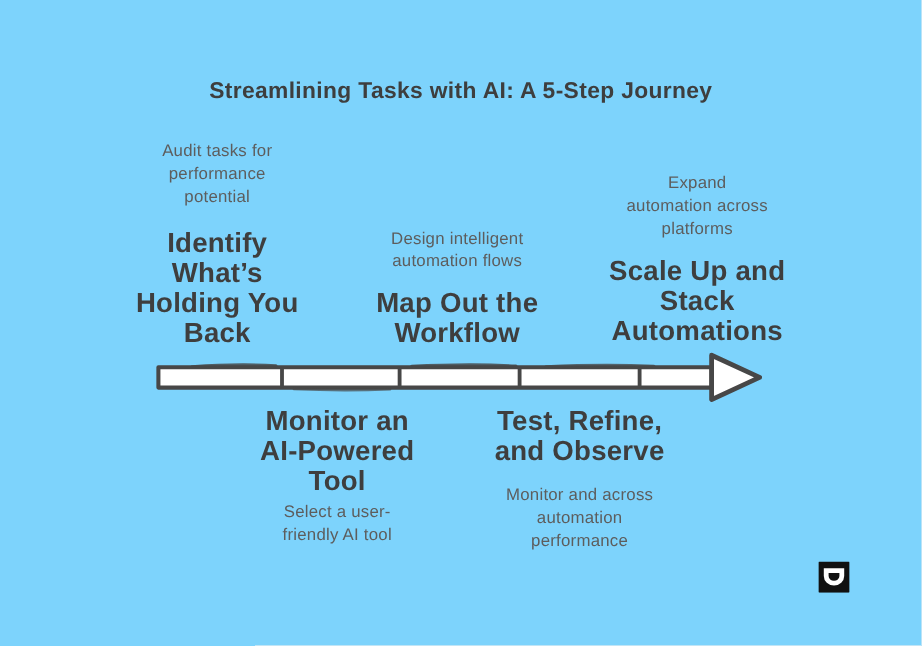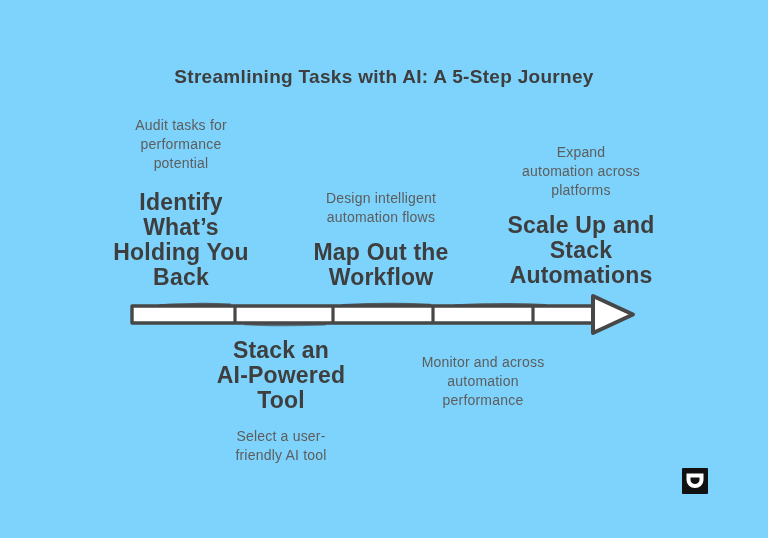--- a/index.html
+++ b/index.html
@@ -53,21 +53,21 @@
   }
   
   .step-1 { left: 181px; top: 116px; }
   .step-1 .step-heading { margin-top: 17px; }
   .step-3 { left: 381px; top: 189px; }
   .step-3 .step-heading { margin-top: 13px; }
   .step-5 { left: 581px; top: 143px; }
   .step-5 .step-heading { margin-top: 13px; }
   
   .step-2 { left: 281px; top: 338px; }
-  .step-2 .step-desc { margin-top: 14px; }
+  .step-2 .step-desc { margin-top: 4px; }
   .step-4 { left: 483px; top: 338px; }
   .step-4 .step-desc { margin-top: 15px; }
 
   .arrow-wrap {
     position: absolute;
     left: 125px;
     top: 291px;
     width: 520px;
     height: 48px;
   }
@@ -125,28 +125,30 @@
       <path d="M35,14.5 Q75,11.8 105,13.8" fill="none" stroke="#474747" stroke-width="2.4" stroke-linecap="round" opacity="0.85"></path>
       <path d="M218,14.2 Q268,11.8 305,14.0" fill="none" stroke="#474747" stroke-width="2.4" stroke-linecap="round" opacity="0.85"></path>
       <path d="M330,14.5 Q380,12.2 420,14.2" fill="none" stroke="#474747" stroke-width="2.4" stroke-linecap="round" opacity="0.8"></path>
       <path d="M120,33.2 Q160,35.0 200,33.4" fill="none" stroke="#474747" stroke-width="2.2" stroke-linecap="round" opacity="0.7"></path>
 
       <polygon points="468,5 508,23.5 468,42" fill="#ffffff" stroke="#474747" stroke-width="4" stroke-linejoin="round"></polygon>
     </svg>
   </div>
 
   <div class="step step-2">
-    <p class="step-heading">Stack an
+    <p class="step-heading">Monitor an
 AI-Powered
 Tool</p>
     <p class="step-desc">Select a user-
 friendly AI tool</p>
   </div>
 
   <div class="step step-4">
+    <p class="step-heading">Test, Refine,
+and Observe</p>
     <p class="step-desc">Monitor and across
 automation
 performance</p>
   </div>
 
   <div class="logo-mark">
     <svg width="26" height="26" viewBox="0 0 26 26">
       <rect x="0" y="0" width="26" height="26" rx="1" fill="#111111"></rect>
       <path d="M4.5,5.5 H21.5 V12 A8.5,8 0 0 1 4.5,12 Z" fill="#ffffff"></path>
       <path d="M8.5,9.5 H17.5 V12 A4.5,4 0 0 1 8.5,12 Z" fill="#111111"></path>

